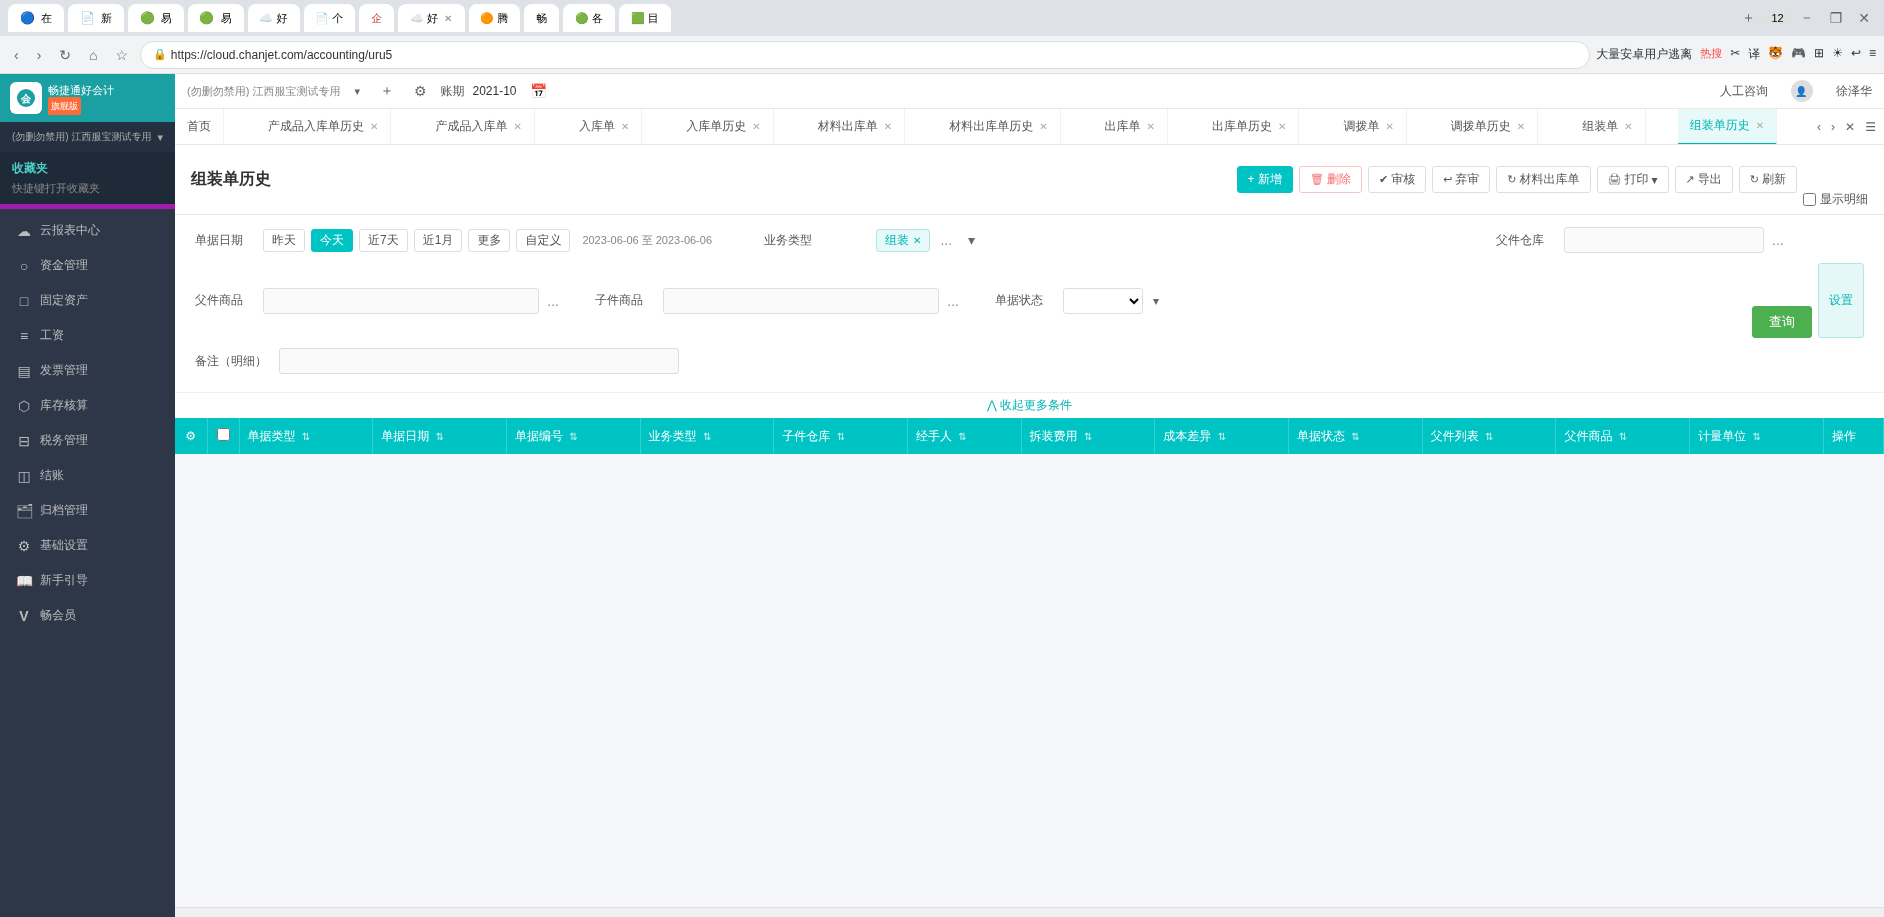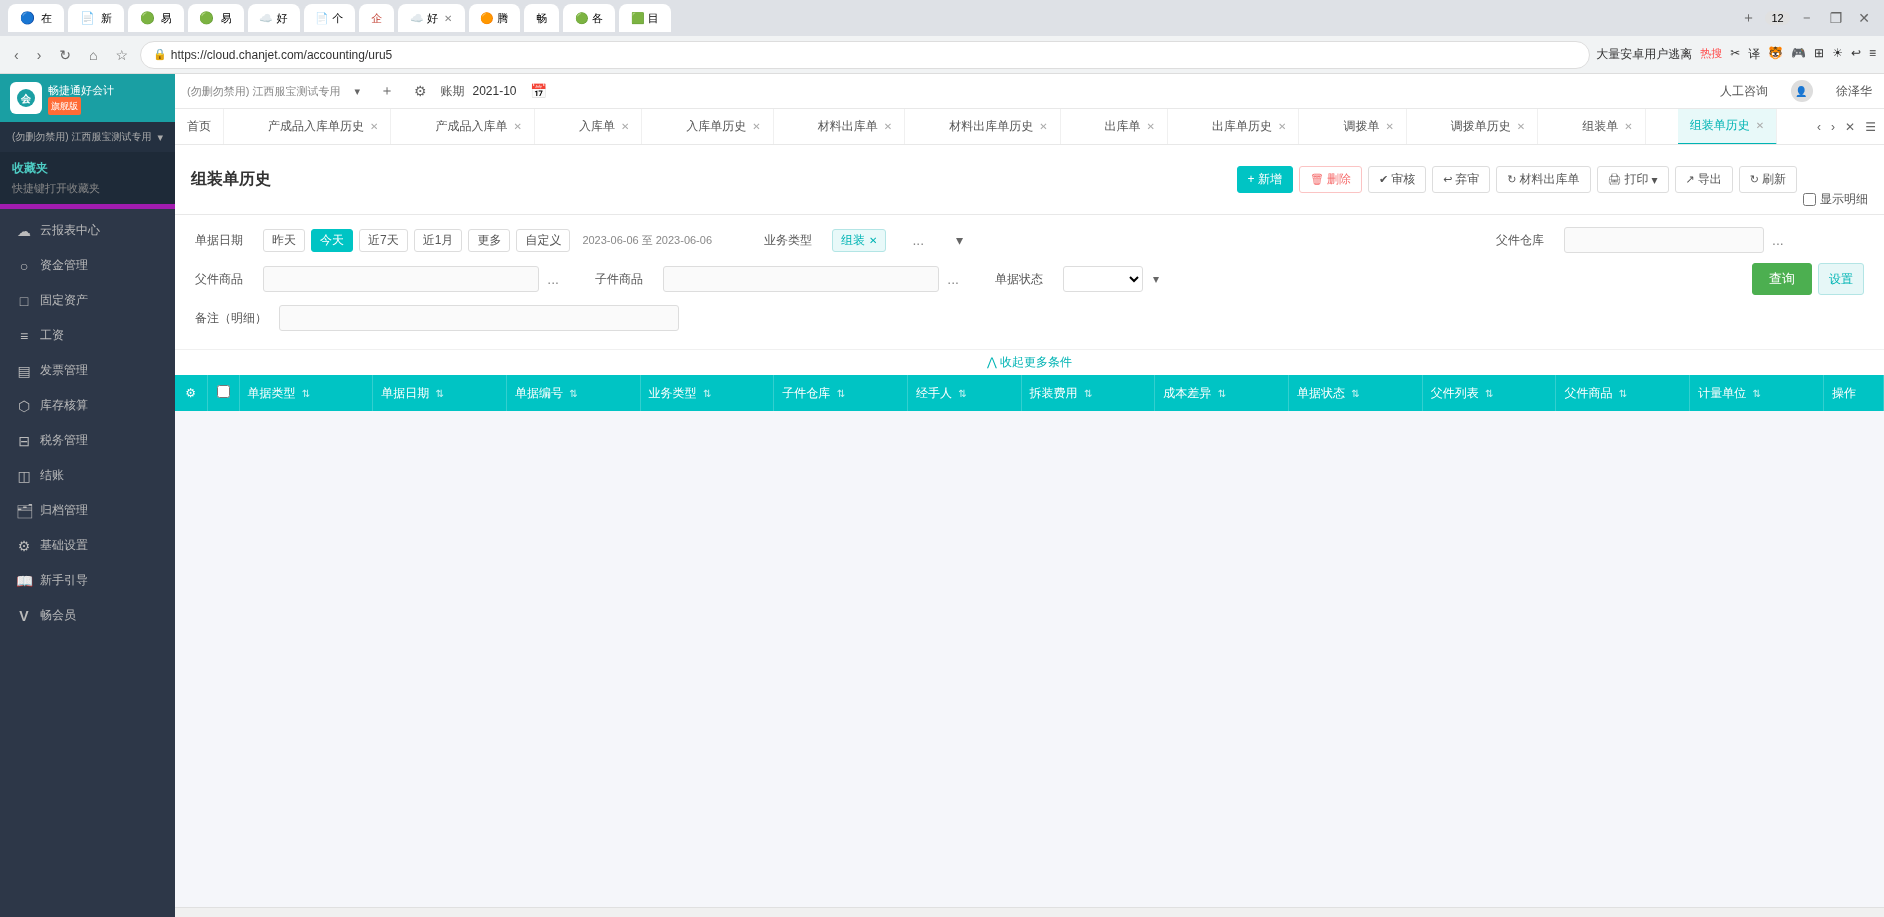--- a/index.html
+++ b/index.html
@@ -41,21 +41,21 @@
     .nav-tab .tab-x { color: #aaa; font-size: 10px; margin-left: 2px; }
 
     
     .page-header-bar { background: #fff; padding: 6px 16px; display: flex; align-items: center; justify-content: space-between; border-bottom: 1px solid #e8e8e8; }
     .page-header-left { display: flex; align-items: center; gap: 8px; }
     .page-title-main { font-size: 16px; font-weight: bold; color: #333; }
     .header-actions { display: flex; align-items: center; gap: 6px; }
     .btn { padding: 4px 10px; border-radius: 3px; border: 1px solid #ddd; background: #fff; cursor: pointer; font-size: 12px; color: #555; display: inline-flex; align-items: center; gap: 3px; }
     .btn-primary { background: #00c4c4; color: white; border-color: #00c4c4; }
     .btn-danger { color: #f56c6c; border-color: #fbc4c4; }
-    .btn-green { background: #4caf50; color: white; border-color: #4caf50; font-size: 13px; padding: 6px 16px; }
+    .btn-green { background: #4caf50; color: white; border-color: #4caf50; font-size: 13px; padding: 6px 16px; margin-top: 43px; }
     .btn-setting { background: #e6f7f7; color: #00b4b4; border-color: #b3e5e5; }
     .filter-row { display: flex; align-items: center; gap: 12px; margin-bottom: 10px; }
     .filter-label { color: #555; font-size: 12px; white-space: nowrap; min-width: 56px; }
     .date-filters { display: flex; gap: 6px; }
     .date-btn { padding: 2px 8px; border-radius: 3px; border: 1px solid #ddd; background: #fff; cursor: pointer; font-size: 12px; color: #555; }
     .date-btn.active { background: #00c4c4; color: white; border-color: #00c4c4; }
     .date-range-text { font-size: 11px; color: #888; }
     .filter-input { flex: 1; border: 1px solid #ddd; border-radius: 3px; height: 26px; padding: 0 8px; font-size: 12px; color: #333; background: #fafafa; max-width: 320px; }
     .filter-tag { display: inline-flex; align-items: center; gap: 4px; background: #e8f9f9; color: #00b4b4; padding: 2px 8px; border-radius: 3px; font-size: 12px; border: 1px solid #b3e5e5; }
     .filter-tag .tag-x { cursor: pointer; font-size: 10px; }
@@ -384,21 +384,21 @@
               <button class="date-btn">昨天</button>
               <button class="date-btn active">今天</button>
               <button class="date-btn">近7天</button>
               <button class="date-btn">近1月</button>
               <button class="date-btn">更多</button>
               <button class="date-btn">自定义</button>
             </div>
             <span class="date-range-text">2023-06-06 至 2023-06-06</span>
 
             <span style="margin-left:40px;" class="filter-label">业务类型</span>
-            <div style="display:flex;align-items:center;gap:22px;flex:1;">
+            <div style="display:flex;align-items:center;gap:6px;flex:1;margin-left:44px;">
               <div class="filter-tag">
                 <span>组装</span>
                 <span class="tag-x">✕</span>
               </div>
               <span class="filter-dots">...</span>
               <button class="nav-btn" style="font-size:14px;">▾</button>
             </div>
 
             <span style="margin-left:20px;" class="filter-label">父件仓库</span>
             <div style="display:flex;align-items:center;gap:4px;flex:1;max-width:300px;">

